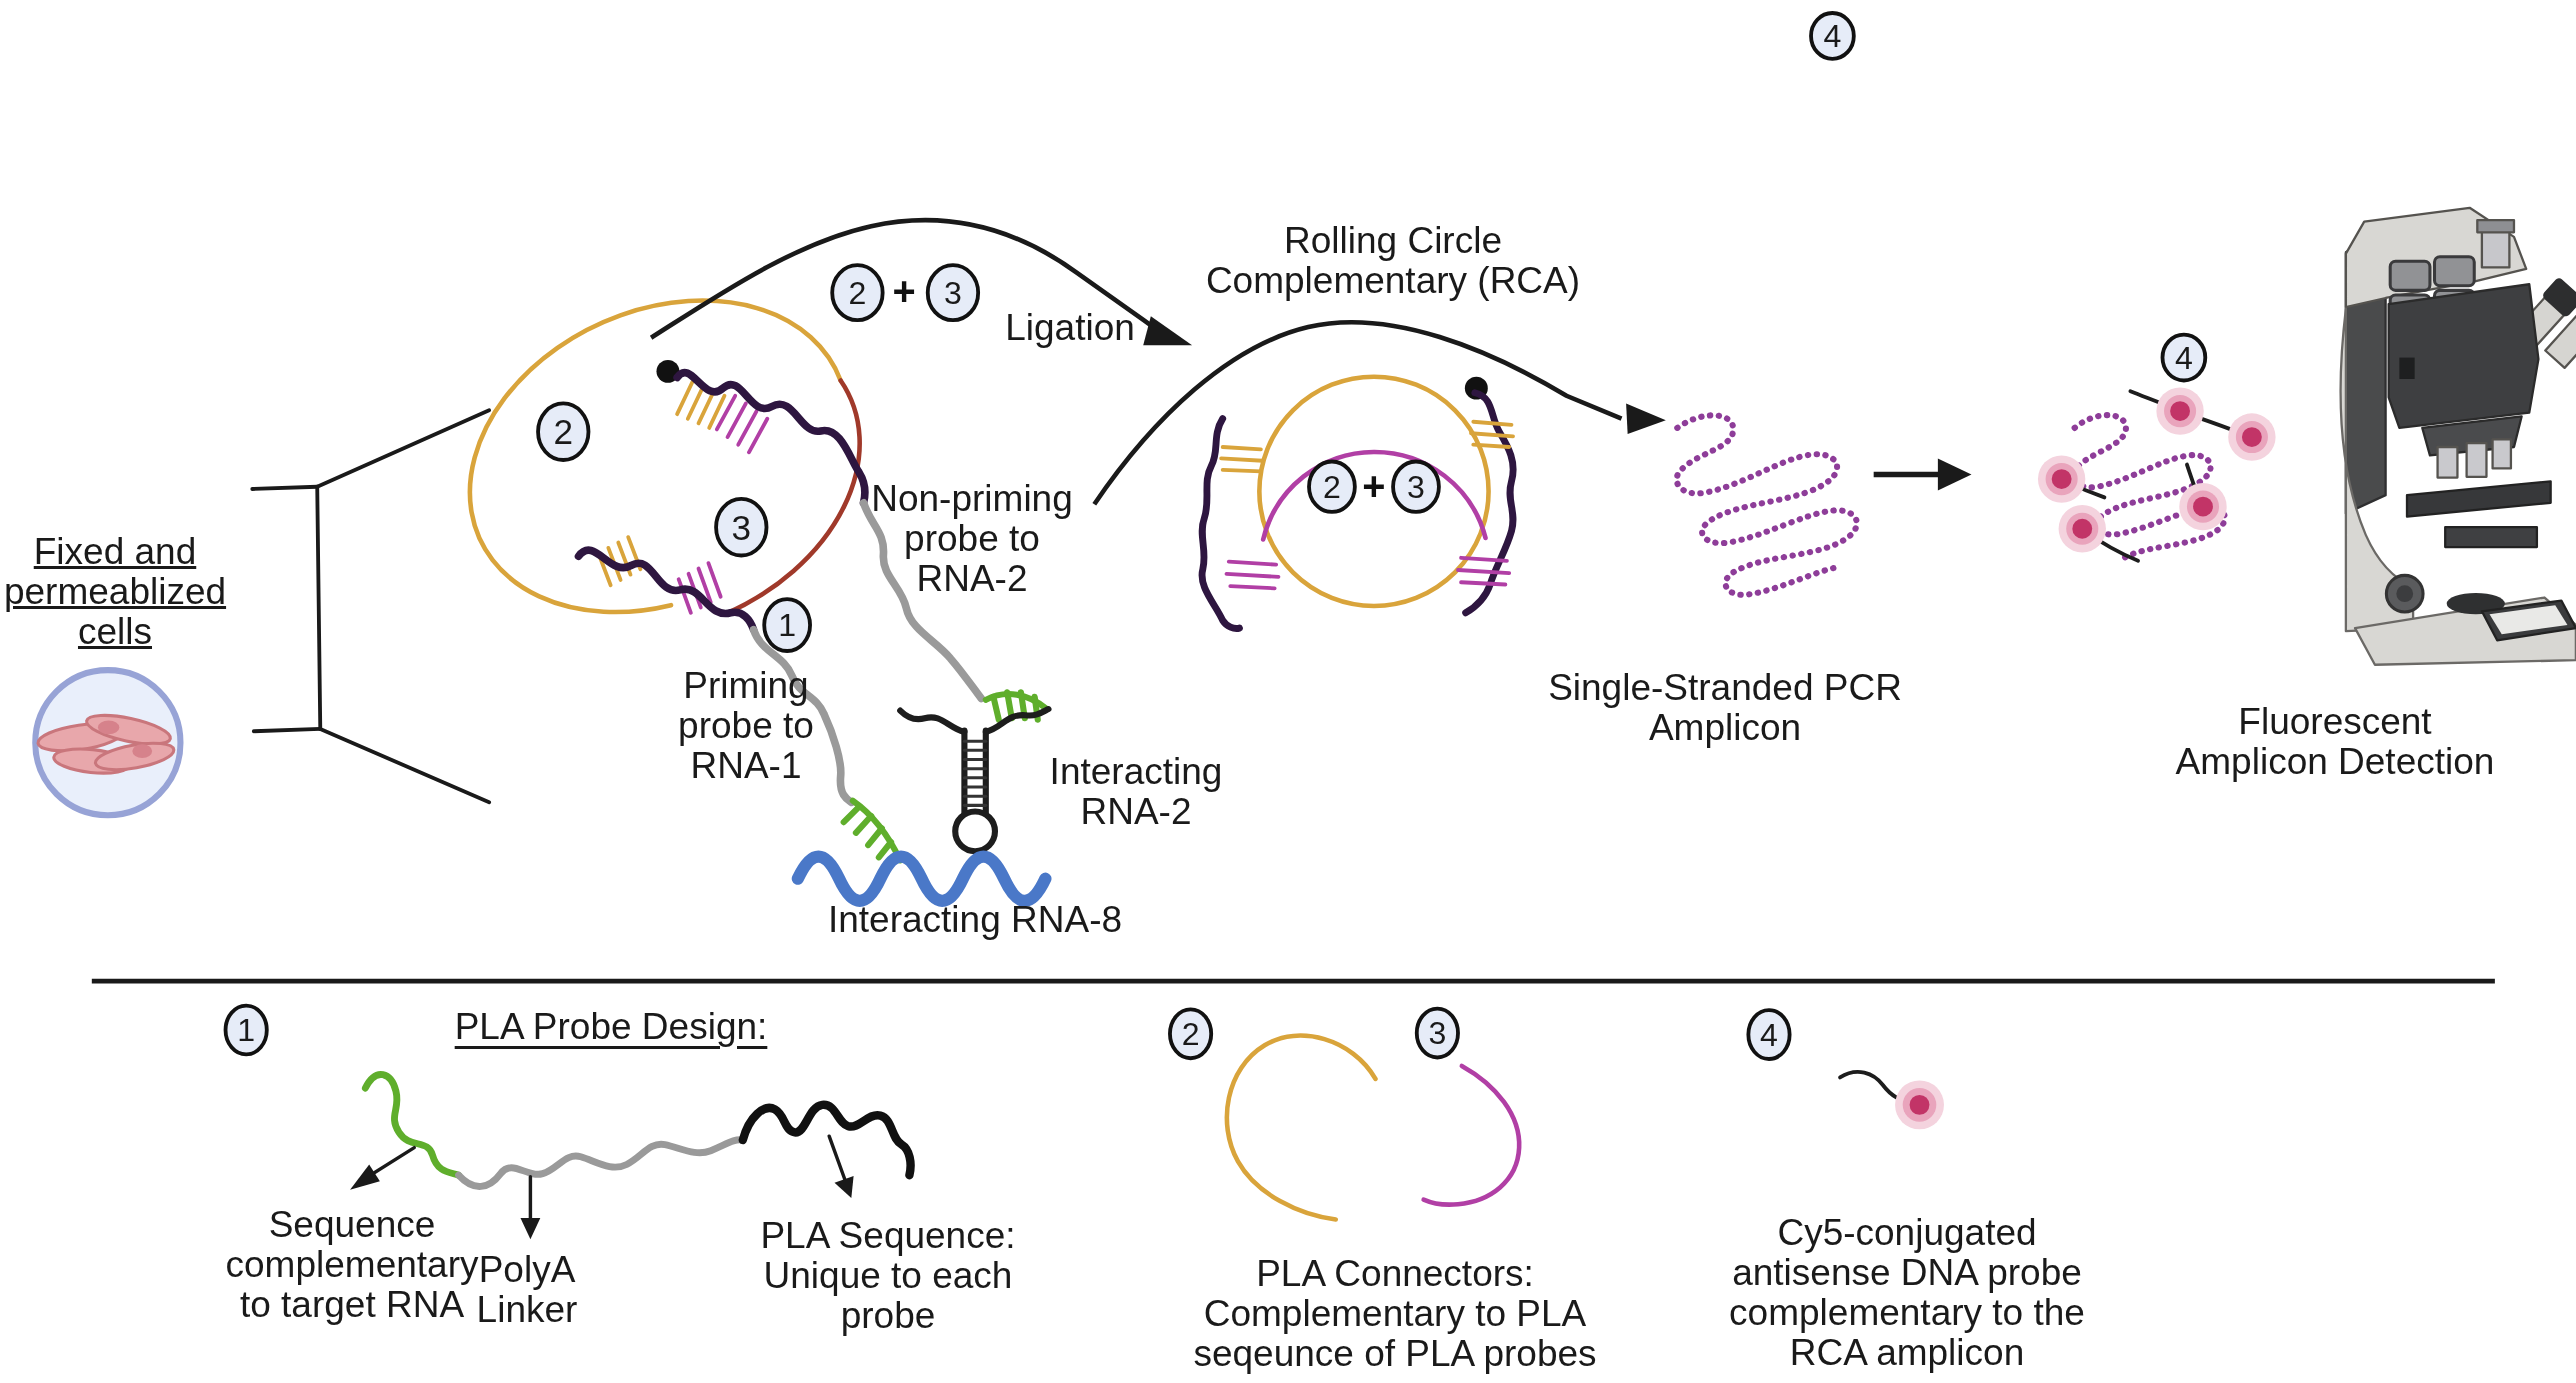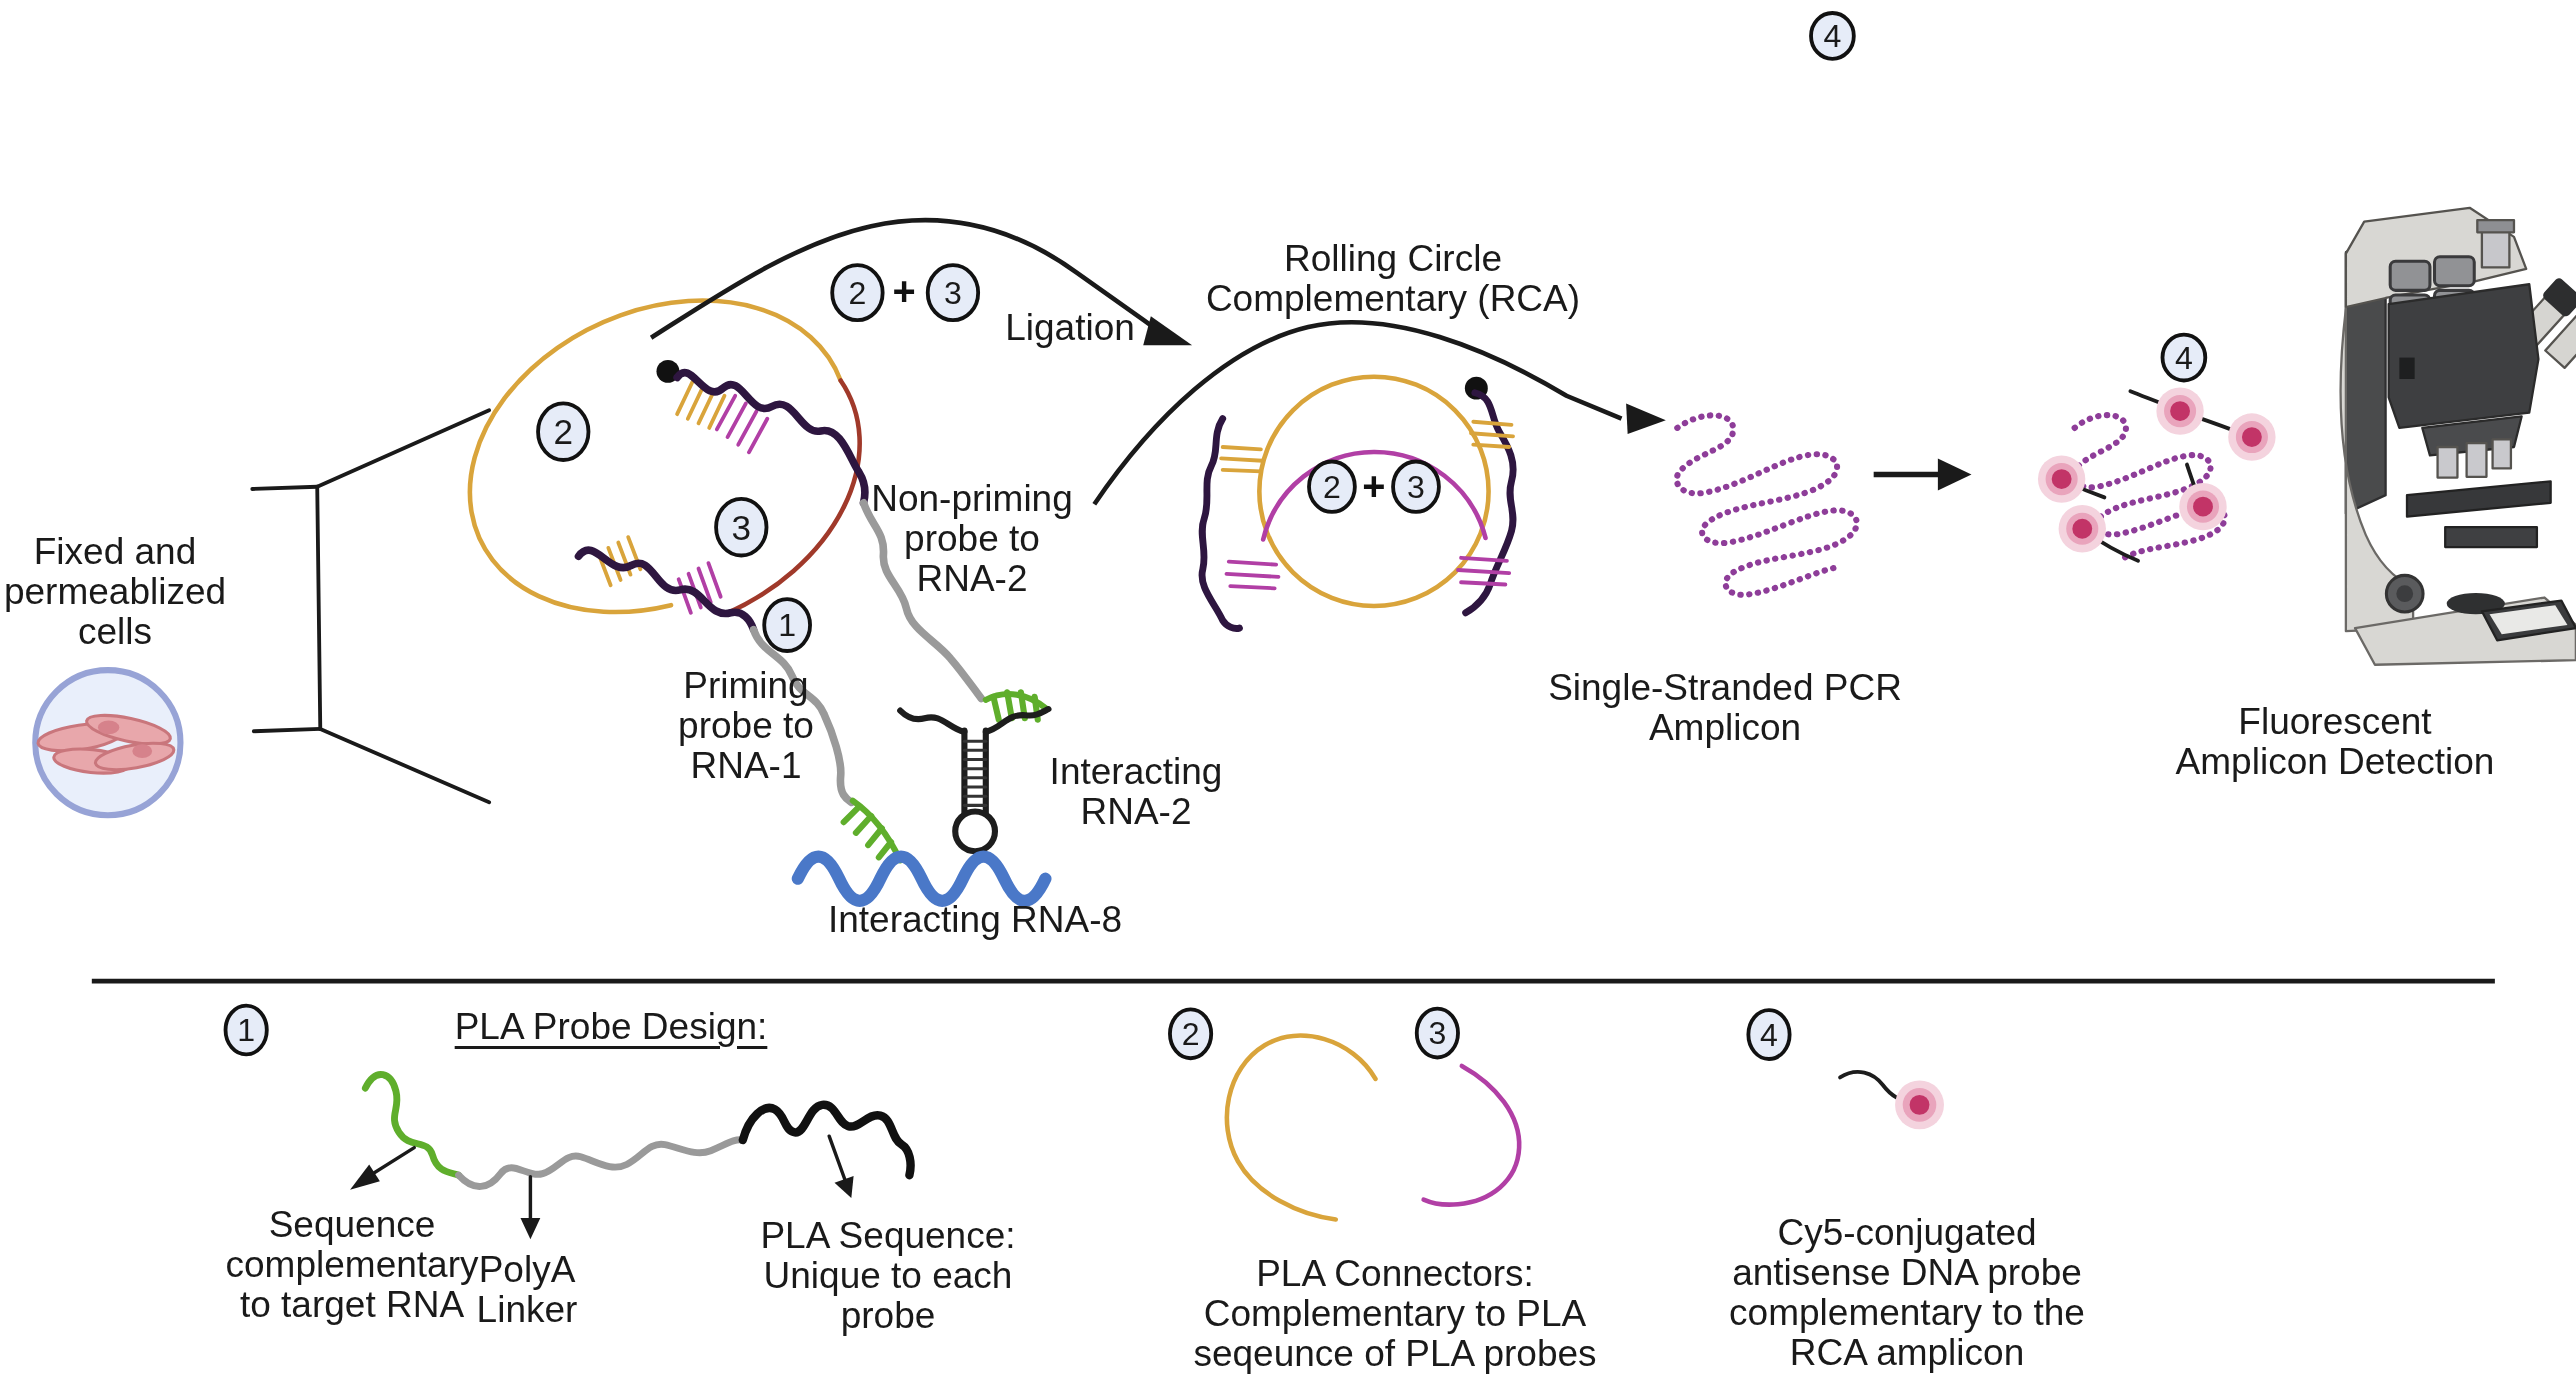--- a/index.html
+++ b/index.html
@@ -290,31 +290,31 @@
     <text class="badge-num-sm" x="322" y="1348" text-anchor="middle" dominant-baseline="central">1</text>
     <ellipse cx="1558" cy="1353" rx="27" ry="32" fill="#E6ECF8" stroke="#111" stroke-width="5"></ellipse>
     <text class="badge-num-sm" x="1558" y="1353" text-anchor="middle" dominant-baseline="central">2</text>
     <ellipse cx="1881" cy="1352" rx="27" ry="32" fill="#E6ECF8" stroke="#111" stroke-width="5"></ellipse>
     <text class="badge-num-sm" x="1881" y="1352" text-anchor="middle" dominant-baseline="central">3</text>
     <ellipse cx="2315" cy="1354" rx="27" ry="32" fill="#E6ECF8" stroke="#111" stroke-width="5"></ellipse>
     <text class="badge-num-sm" x="2315" y="1354" text-anchor="middle" dominant-baseline="central">4</text>
   </g>
 </svg>
 
-<div class="label" style="left:115px;top:532px;">
+<div class="label" style="left:115px;top:532px;text-decoration:underline;">
   <div>Fixed and</div>
   <div>permeablized</div>
   <div>cells</div>
 </div>
 
 <div class="label" style="left:1070px;top:272px;margin-top:36px;">
   <div>Ligation</div>
 </div>
 
-<div class="label" style="left:1393px;top:221px;margin-top:18px;">
+<div class="label" style="left:1393px;top:221px;">
   <div>Rolling Circle</div>
   <div>Complementary (RCA)</div>
 </div>
 
 <div class="label" style="left:972px;top:479px;">
   <div>Non-priming</div>
   <div>probe to</div>
   <div>RNA-2</div>
 </div>
 

